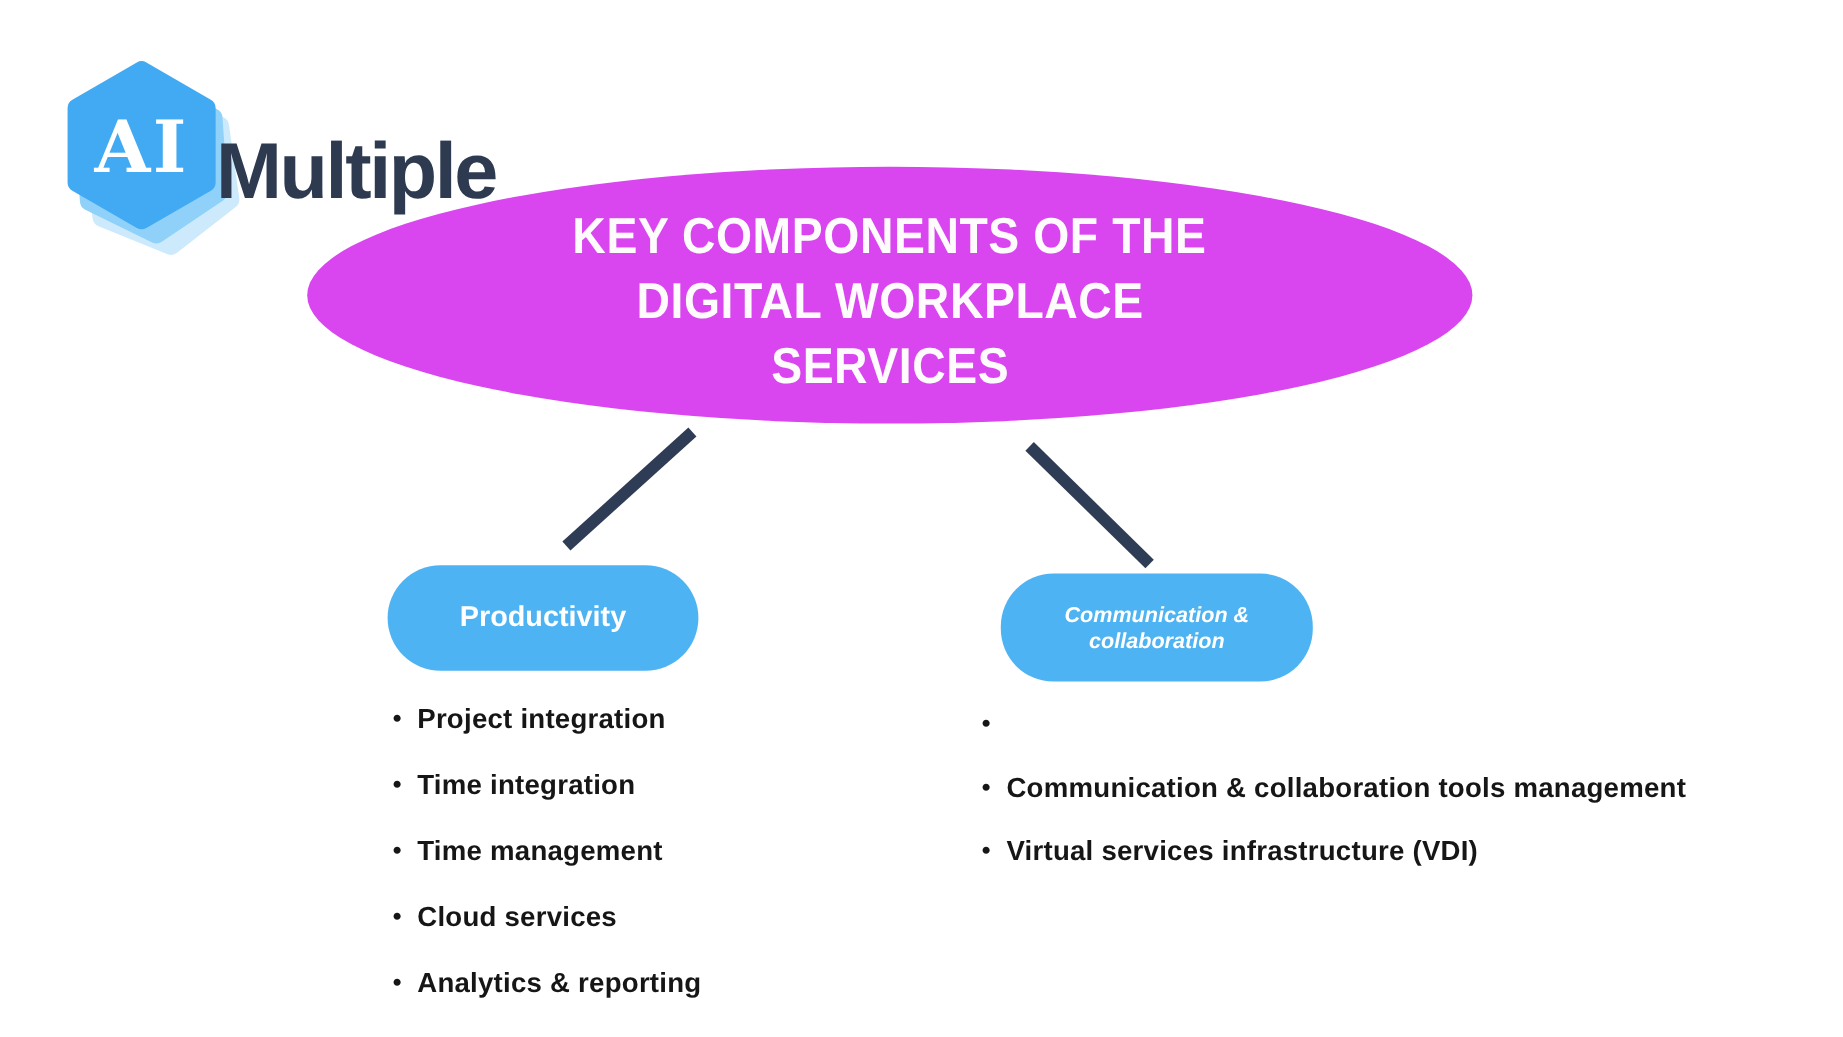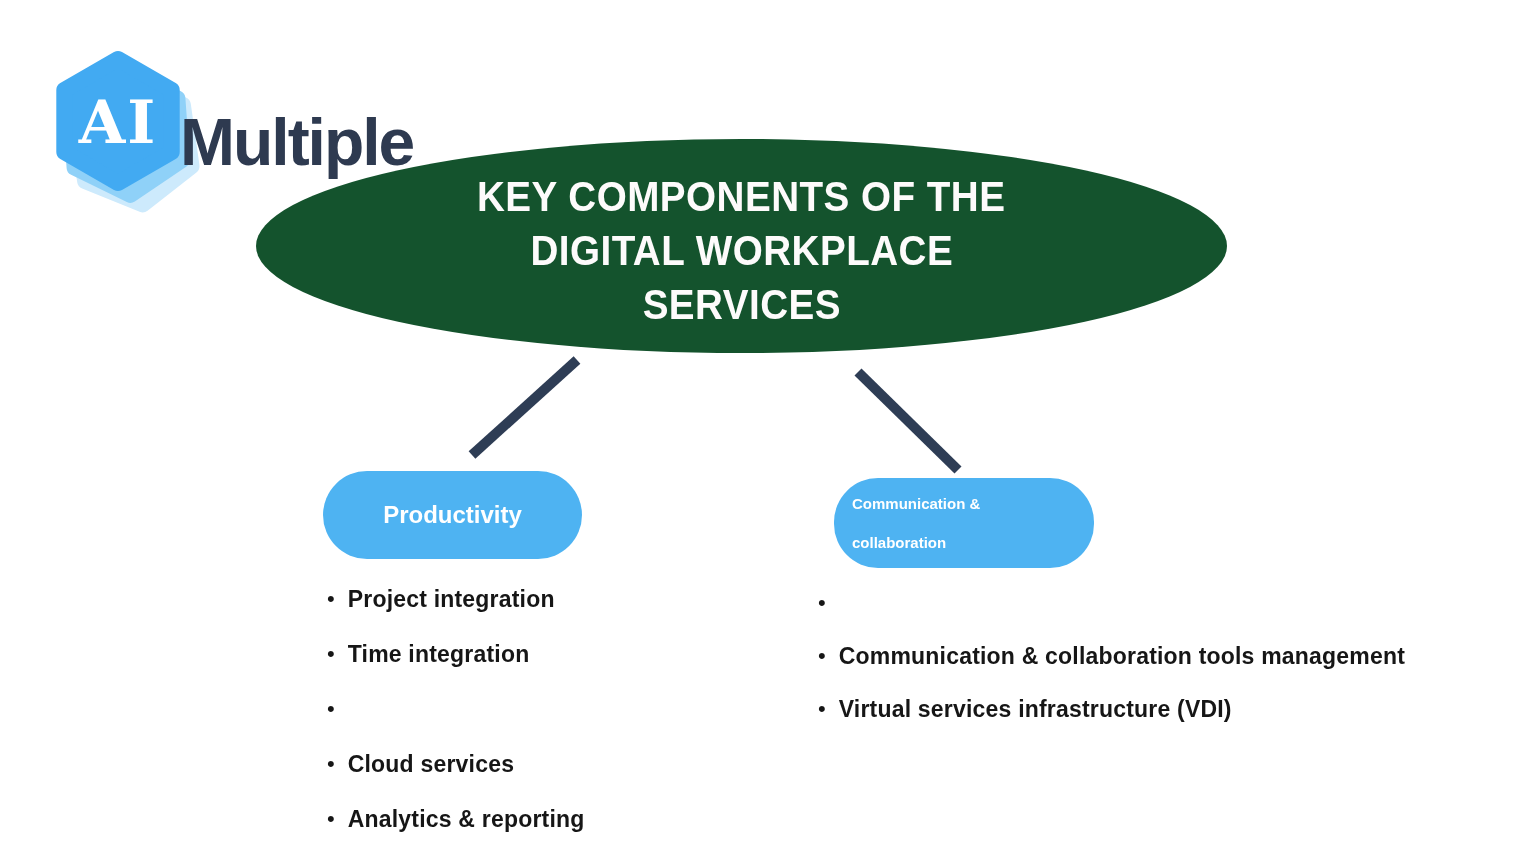--- a/index.html
+++ b/index.html
@@ -19,21 +19,21 @@
   .brand-text {
     position: absolute; left: 166px; top: 52px;
     font-size: 66px; font-weight: bold; letter-spacing: -2px;
     color: #2e3a50; line-height: 80px; margin-top: 32px;
   }
 
   
   .title-ellipse {
     position: absolute; left: 256px; top: 139px;
     width: 971px; height: 214px;
-    background: #14532d;
+    background: #d946ef;
     border-radius: 50%;
     display: flex; flex-direction: column;
     align-items: center; justify-content: center;
     padding-top: 10px; box-sizing: border-box;
   }
   .title-line {
     display: inline-block;
     color: #fdfbfb;
     font-weight: bold;
     font-size: 42px;
@@ -46,24 +46,24 @@
 
   
   .connector-svg { position: absolute; left: 0; top: 0; pointer-events: none; }
 
   
   .branch-node {
     position: absolute;
     background: #4eb3f2;
     border-radius: 44px;
     display: flex; align-items: center; justify-content: center;
-    color: #ffffff; font-weight: bold; 
+    color: #ffffff; font-weight: bold; text-align: center;
   }
   .node-productivity { left: 323px; top: 471px; width: 259px; height: 88px; font-size: 24px; }
-  .node-communication { left: 834px; top: 478px; width: 260px; height: 90px; font-size: 15px; line-height: 39px; padding: 0 18px; box-sizing: border-box; }
+  .node-communication { left: 834px; top: 478px; width: 260px; height: 90px; font-size: 18px; line-height: 22px; padding: 0 18px; box-sizing: border-box; font-style: italic; }
 
   
   .bullet-list { position: absolute; display: flex; flex-direction: column; }
   .list-left  { left: 327px; top: 586px; gap: 29px; }
   .list-right { left: 818px; top: 590px; gap: 27px; }
   .list-item { display: flex; align-items: flex-start; gap: 13px; line-height: 26px; }
   .bullet-dot {
     font-size: 22px; color: #161616; line-height: 26px; flex: 0 0 auto;
   }
   .item-text {
@@ -110,20 +110,21 @@
     <div class="list-item">
       <span class="bullet-dot">•</span>
       <span class="item-text">Project integration</span>
     </div>
     <div class="list-item">
       <span class="bullet-dot">•</span>
       <span class="item-text">Time integration</span>
     </div>
     <div class="list-item">
       <span class="bullet-dot">•</span>
+      <span class="item-text">Time management</span>
     </div>
     <div class="list-item">
       <span class="bullet-dot">•</span>
       <span class="item-text">Cloud services</span>
     </div>
     <div class="list-item">
       <span class="bullet-dot">•</span>
       <span class="item-text">Analytics &amp; reporting</span>
     </div>
   </div>

